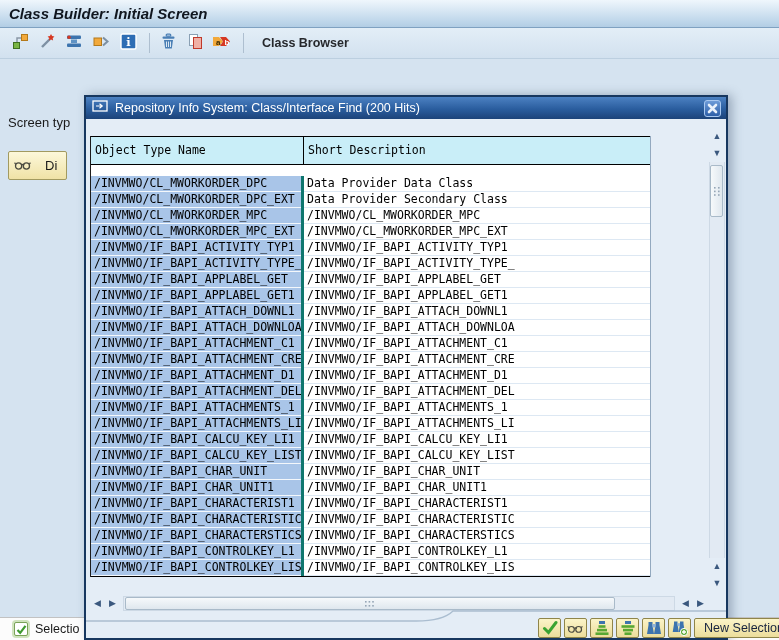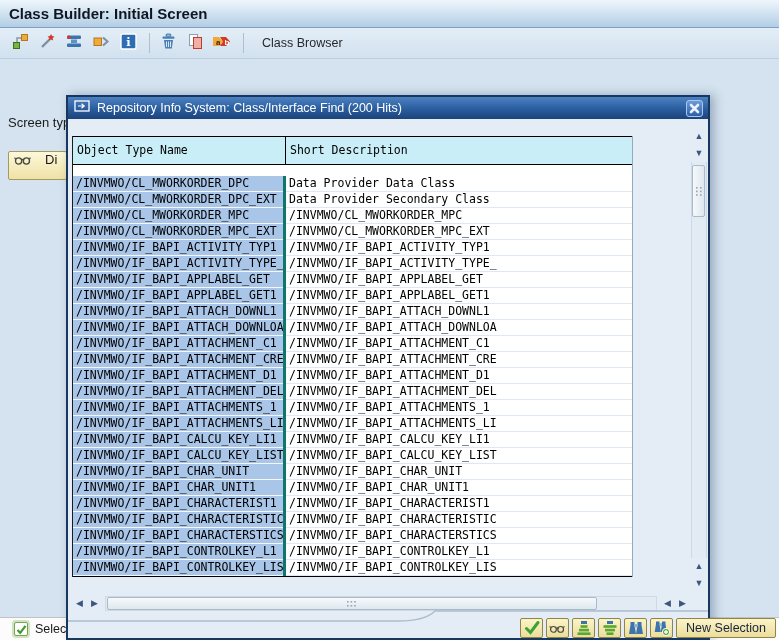--- a/index.html
+++ b/index.html
@@ -4,46 +4,46 @@
 <style>
   * { margin:0; padding:0; box-sizing:border-box; }
   html,body { width:779px; height:640px; }
   body { font-family:"Liberation Sans", sans-serif; }
   #screen { position:relative; width:779px; height:640px; background:#d5e3f0; overflow:hidden; }
 
   
   #titlebar { position:absolute; left:0; top:0; width:779px; height:28px;
     background:linear-gradient(#eff6fc, #bed6ea 80%, #b2cde4);
     border-bottom:1px solid #7fa1c1; display:flex; align-items:center; padding-left:9px; }
-  #titlebar .t { font-size:15px; font-weight:bold; color:#10161f; }
+  #titlebar .t { font-size:15px; font-weight:bold; font-style:italic; color:#10161f; }
 
   
   #toolbar { position:absolute; left:0; top:28px; width:779px; height:31px;
     background:linear-gradient(#e3eef7, #d2e1ef);
     border-bottom:1px solid #bccfe0; display:flex; align-items:center; padding-left:8px; }
   .tbtn { width:24px; height:24px; display:flex; align-items:center; justify-content:center; margin-right:3px; }
   .tsep { width:1px; height:20px; background:#aebfd0; margin:0 6px; }
-  #class-browser { font-size:12.5px; color:#26282c; margin-left:6px; padding:3px 6px; }
+  #class-browser { font-size:12.5px; color:#26282c; margin-left:6px; padding:3px 6px;font-weight:bold; }
 
   
   #object-type-label { position:absolute; left:8px; top:115px; font-size:13px; color:#1a1a1a; }
   #display-button { position:absolute; left:8px; top:151px; width:59px; height:29px;
     background:linear-gradient(#fdf8da, #efe2a6); border:1px solid #a29a60; border-radius:2px;
-    display:flex; align-items:flex-start; padding-left:5px; }
+    display:flex; align-items:center; padding-left:5px; }
   #display-button .lbl { font-size:13px; color:#1a1a1a; margin-left:13px; }
 
   
   #status-strip { position:absolute; left:0; top:617px; width:779px; height:23px;
     background:#fcfcfc; border-top:1px solid #c2c2c2; display:flex; align-items:center; padding-left:14px; z-index:1; }
   #status-checkbox { width:14px; height:14px; background:#ffffff; border:1px solid #79a257; border-radius:2px;
     box-shadow:0 0 0 2px #cfe3bd; display:flex; align-items:center; justify-content:center; }
   #status-strip .lbl { font-size:12.5px; color:#1a1a1a; margin-left:7px; }
 
   
-  #dialog { position:absolute; left:66px; top:95px; width:644px; height:545px; z-index:10;
+  #dialog { position:absolute; left:84px; top:95px; width:644px; height:545px; z-index:10;
     border:2px solid #17375f; background:#e4edf6; box-shadow:4px 0 10px rgba(40,60,90,.35); }
   #dialog-titlebar { height:22px; background:linear-gradient(#4c81c2, #2a5d9e 55%, #1c4379);
     display:flex; align-items:center; padding:0 6px; }
   #dialog-titlebar .t { font-size:12.5px; color:#ffffff; margin-left:6px; white-space:nowrap; }
   #dialog-close { position:absolute; right:5px; top:3px; width:17px; height:17px;
     background:linear-gradient(#6d9bd8, #2d5fa8); border:1px solid #a8c8f0; border-radius:3px;
     display:flex; align-items:center; justify-content:center; }
   #dialog-close svg { display:block; }
   #dialog-body { position:relative; width:100%; height:519px; }
 

